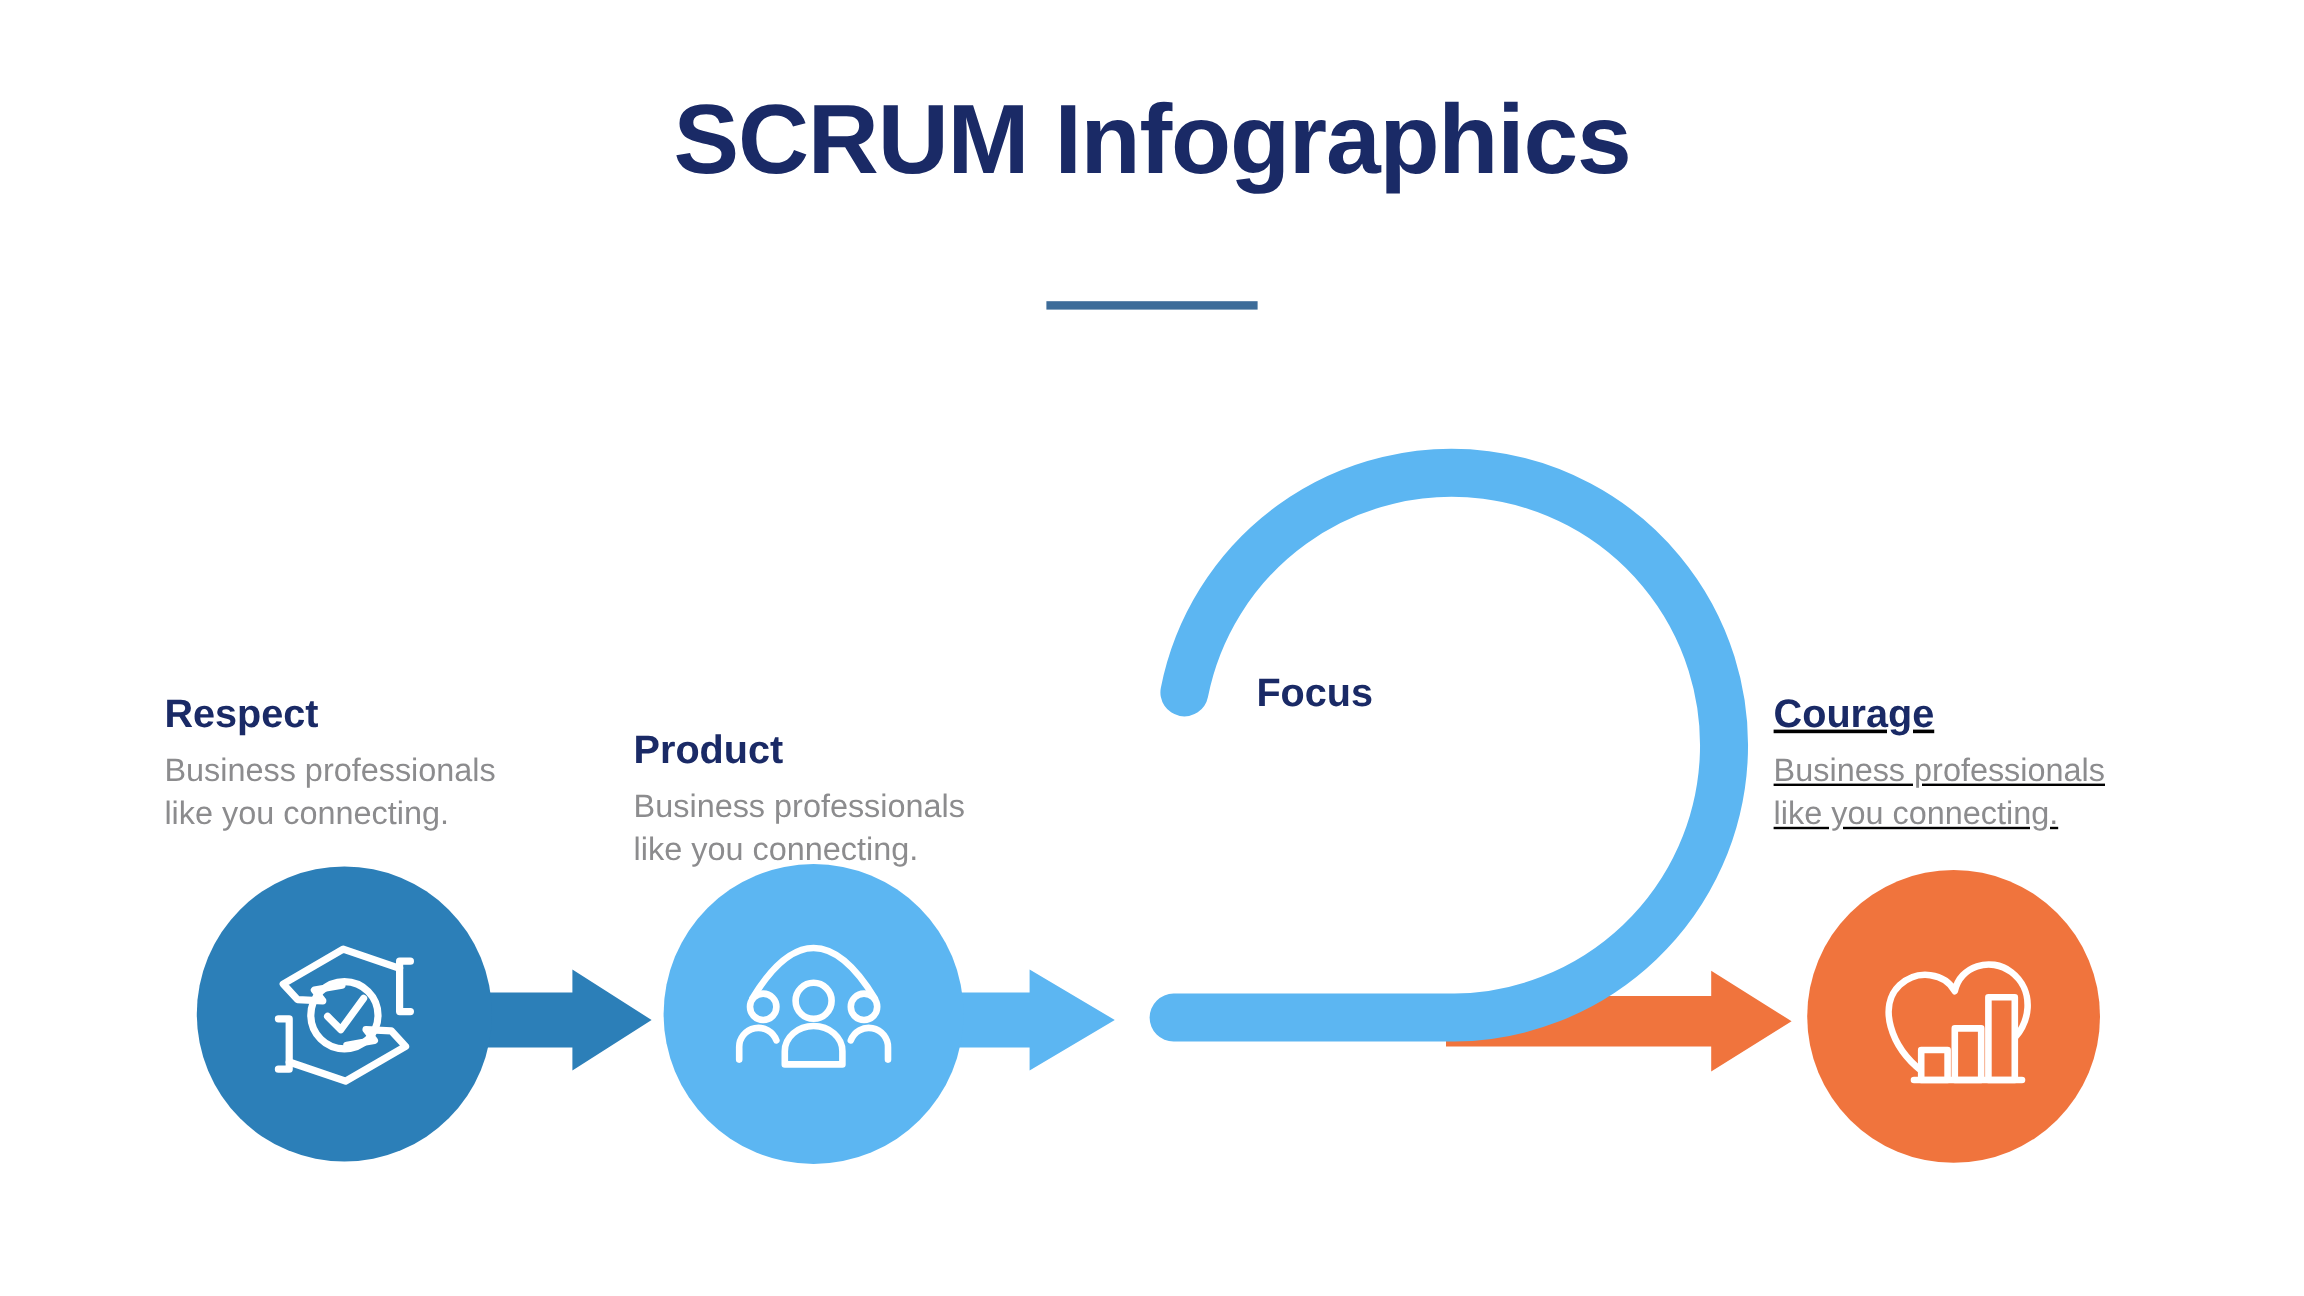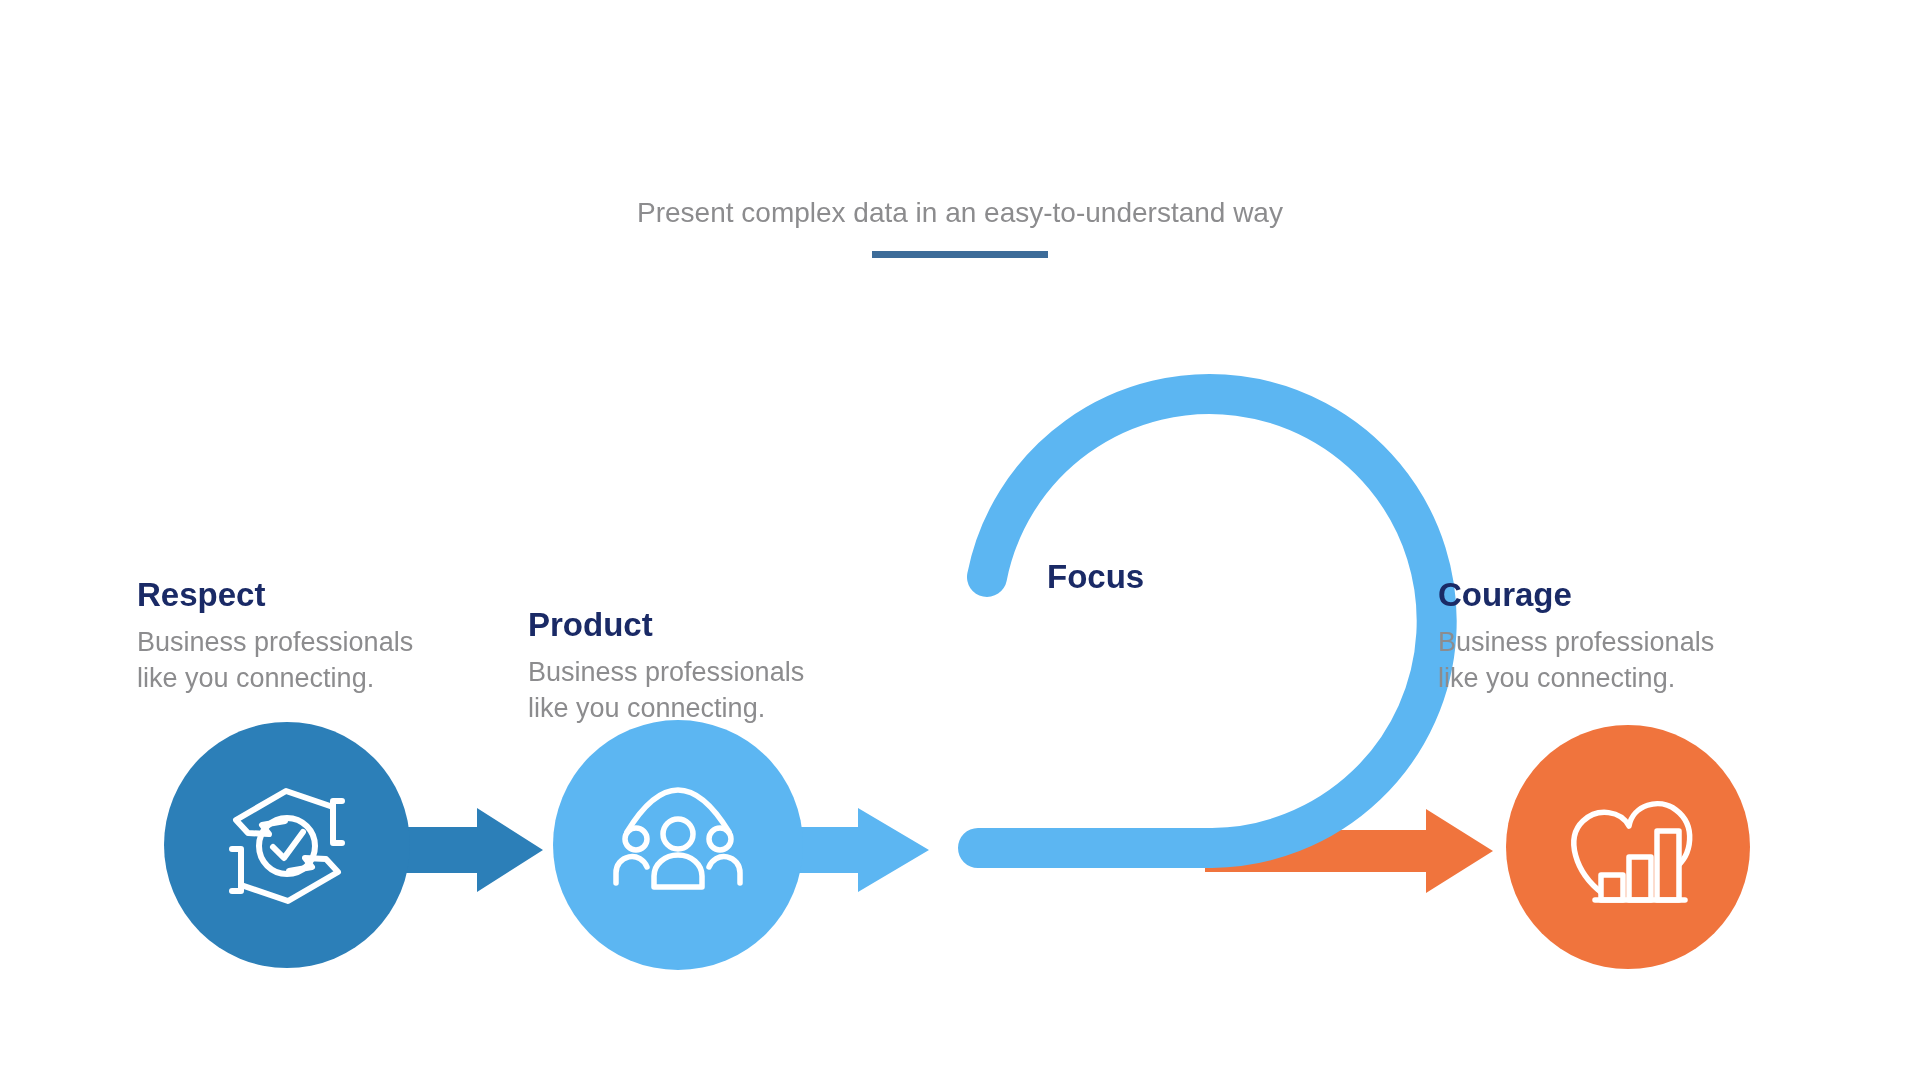--- a/index.html
+++ b/index.html
@@ -52,28 +52,28 @@
   }
   .step p {
     margin: 0;
     font-size: 27px;
     line-height: 36px;
     color: #8C8C8E;
   }
   .step-respect  { left: 287px;  top: 575px; width: 300px; }
   .step-product  { left: 678px;  top: 605px; width: 300px; }
   .step-focus    { left: 1212px; top: 557px; width: 330px; }
-  .step-courage  { left: 1588px; top: 575px; width: 300px; }
+  .step-courage  { left: 1628px; top: 575px; width: 300px; text-decoration: underline; }
 </style>
 </head>
 <body>
 
 <div class="stage">
 
-  <div class="page-subtitle">Present complex data in an easy-to-understand way</div>
+  <div class="page-title">SCRUM Infographics</div>
   <div class="title-divider"></div>
 
   <svg class="gfx" viewBox="0 0 1920 1080">
 
     <path d="M 380 827 H 477 V 808 L 543 850 L 477 892 V 873 H 380 Z" fill="#2C7FB8"></path>
 
     <path d="M 770 827 H 858 V 808 L 929 850 L 858 892 V 873 H 770 Z" fill="#5CB6F2"></path>
 
     <path d="M 1205 830 H 1426 V 809 L 1493 851 L 1426 893 V 872 H 1205 Z" fill="#F0743D"></path>
 

